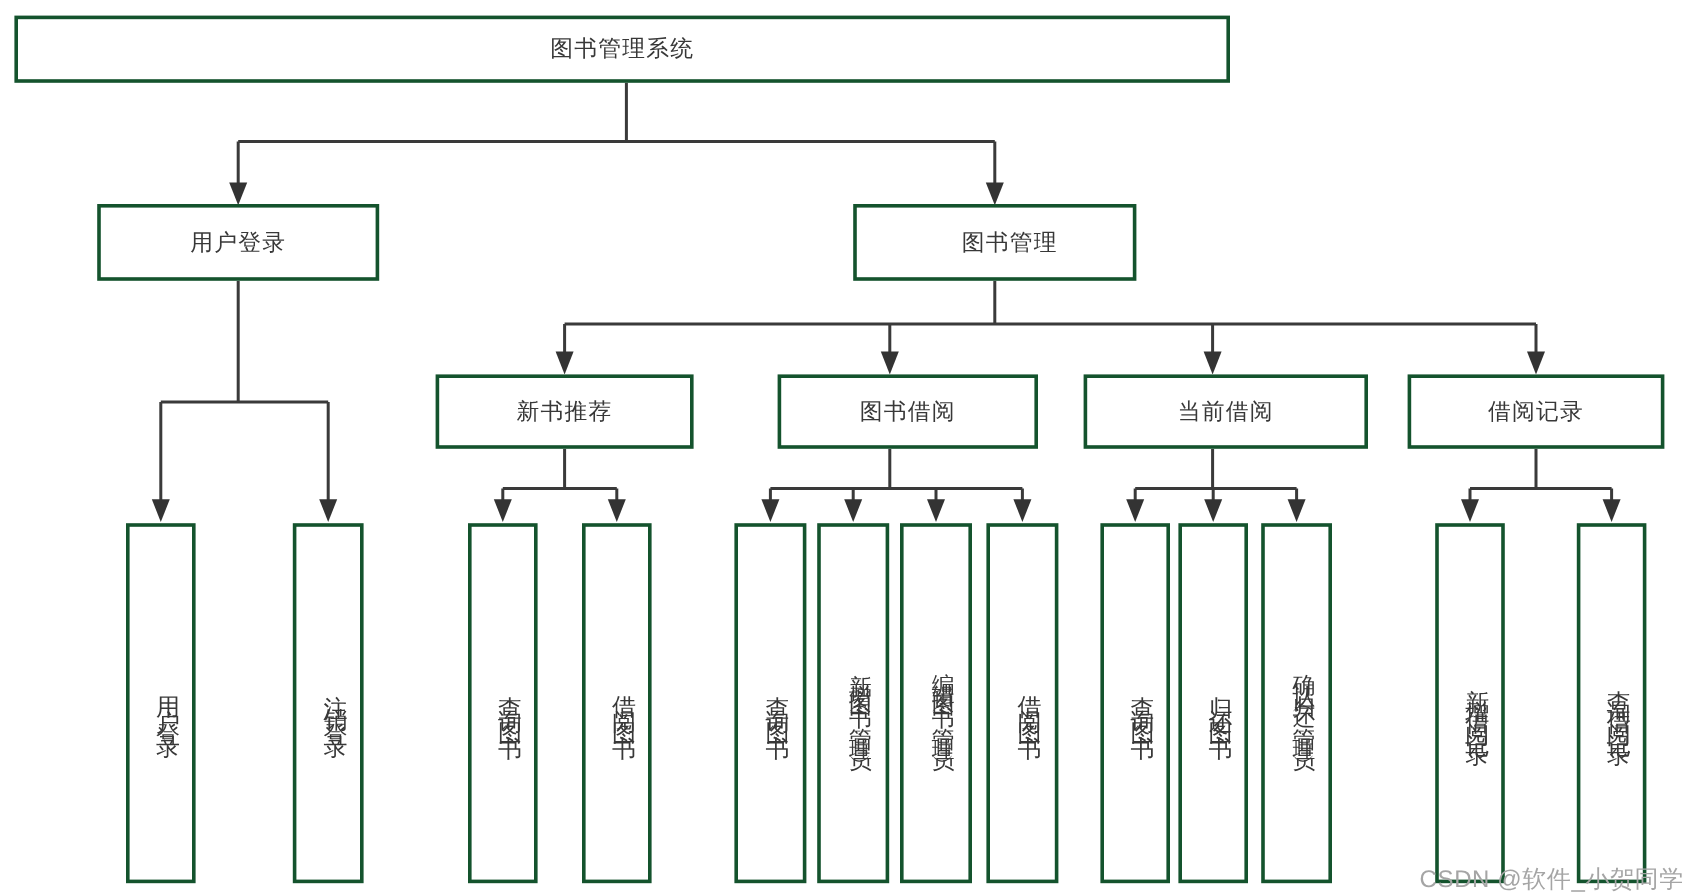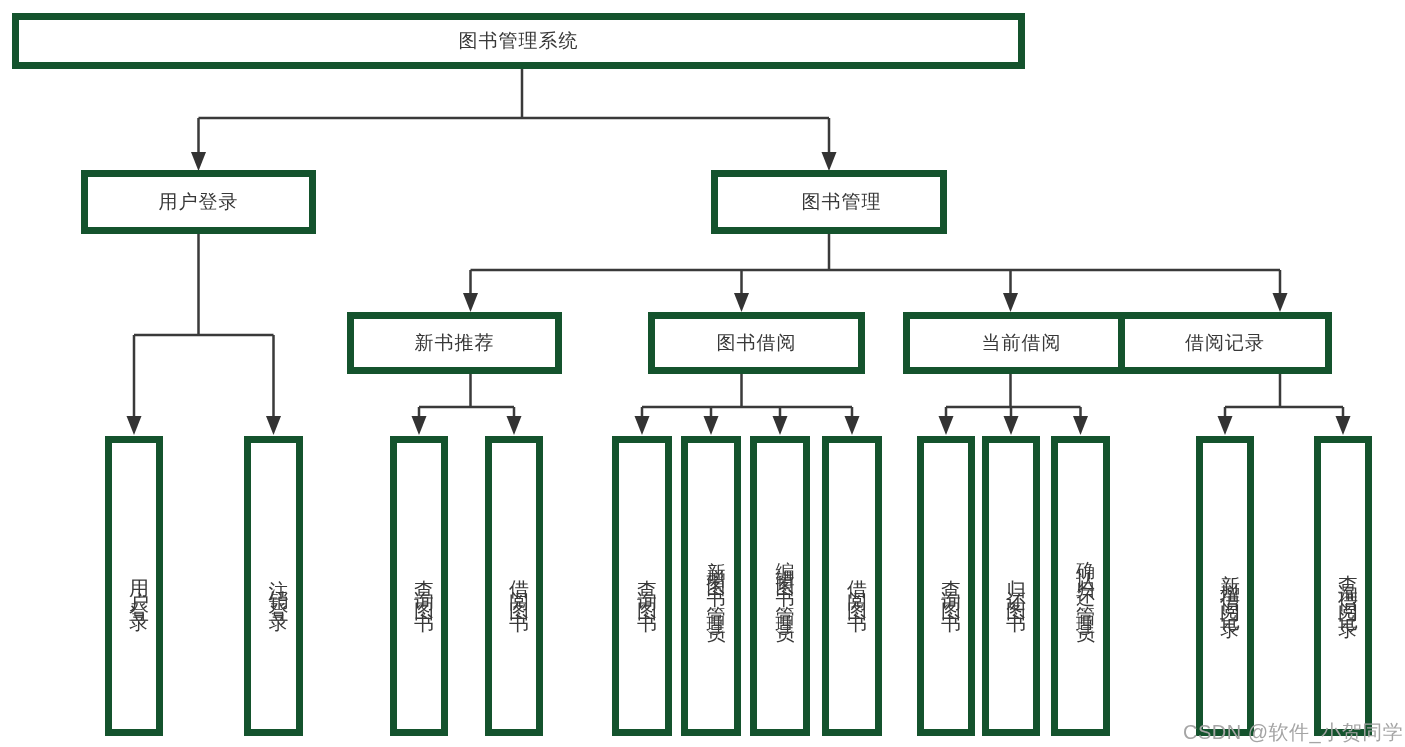--- a/index.html
+++ b/index.html
@@ -19,21 +19,21 @@
     position: absolute;
     left: 0;
     top: 0;
     width: 1405px;
     height: 747px;
     z-index: 1;
   }
   .node {
     position: absolute;
     box-sizing: border-box;
-    border: 7px solid #14532d;
+    border: 3px solid #14532d;
     background: #ffffff;
     display: flex;
     align-items: center;
     justify-content: center;
     color: #383838;
     z-index: 2;
   }
   .node.h {
     font-size: 19px;
     letter-spacing: 1px;
@@ -112,30 +112,30 @@
     <span>图书管理系统</span>
   </div>
 
   <div class="node h" style="left:81px; top:170px; width:235px; height:64px;">
     <span>用户登录</span>
   </div>
   <div class="node h" style="left:711px; top:170px; width:236px; height:64px;padding-left:25px;">
     <span>图书管理</span>
   </div>
 
-  <div class="node h" style="left:347px; top:312px; width:215px; height:62px;">
+  <div class="node h" style="left:363px; top:312px; width:215px; height:62px;">
     <span>新书推荐</span>
   </div>
   <div class="node h" style="left:648px; top:312px; width:217px; height:62px;">
     <span>图书借阅</span>
   </div>
   <div class="node h" style="left:903px; top:312px; width:237px; height:62px;">
     <span>当前借阅</span>
   </div>
-  <div class="node h" style="left:1118px; top:312px; width:214px; height:62px;">
+  <div class="node h" style="left:1173px; top:312px; width:214px; height:62px;">
     <span>借阅记录</span>
   </div>
 
   <div class="node v" style="left:105px; top:436px; width:58px; height:300px;">
     <span>用户登录</span>
   </div>
   <div class="node v" style="left:244px; top:436px; width:59px; height:300px;">
     <span>注销登录</span>
   </div>
 

